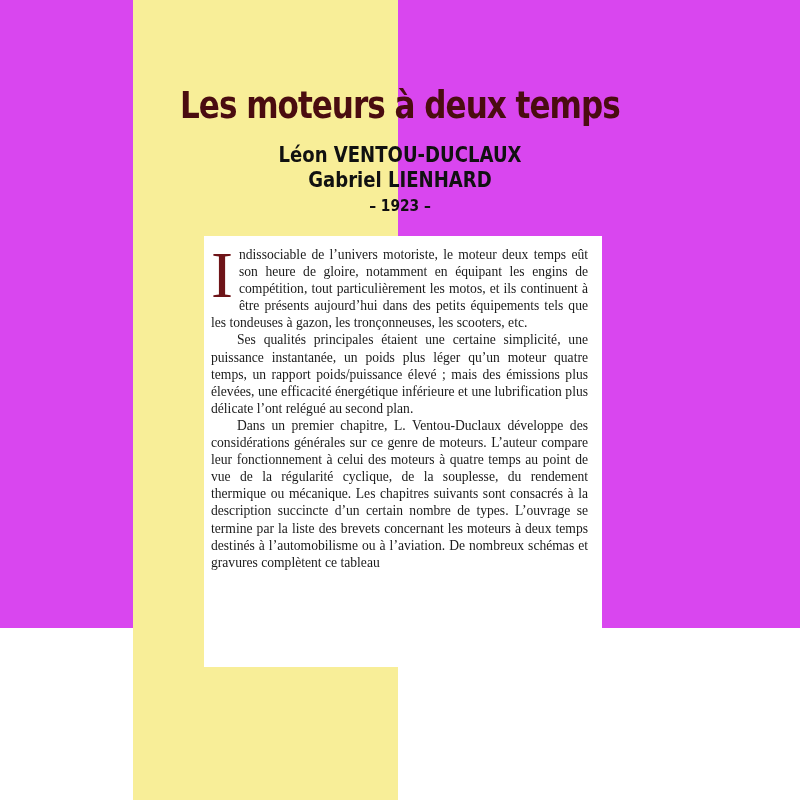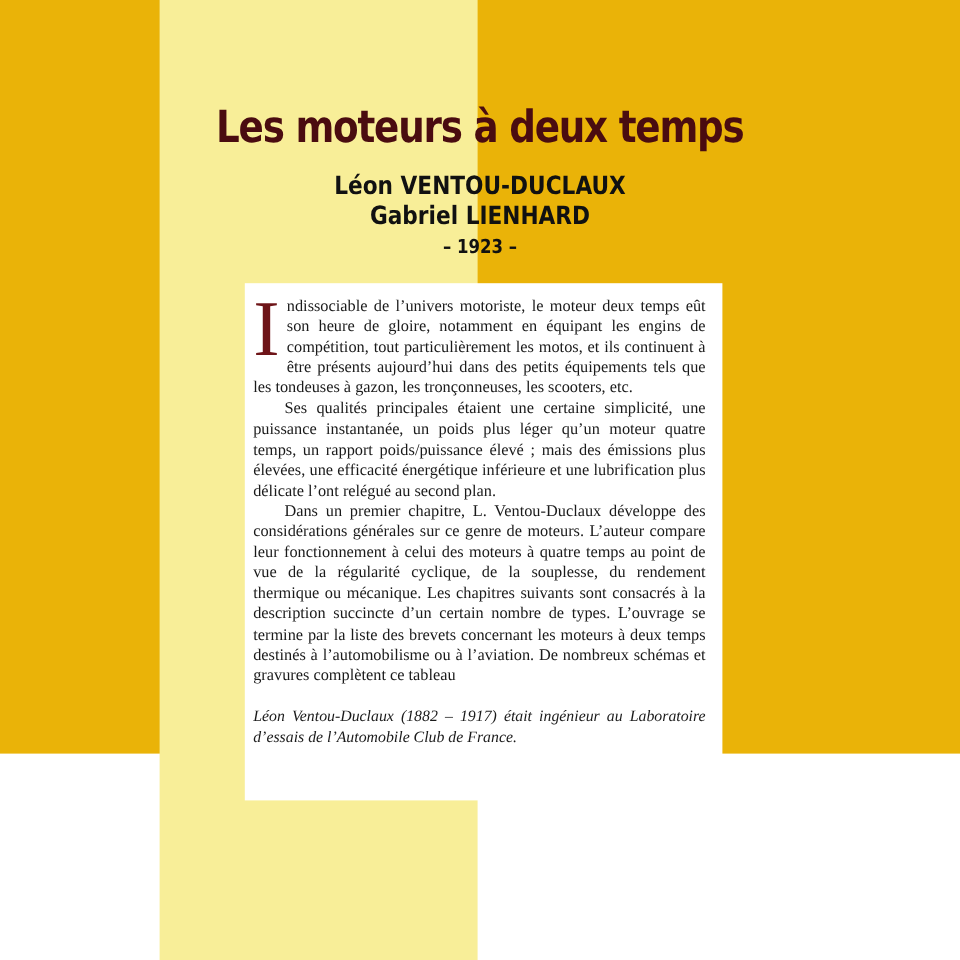--- a/index.html
+++ b/index.html
@@ -7,21 +7,21 @@
       padding: 0;
       width: 800px;
       height: 800px;
       background: #ffffff;
       overflow: hidden;
     }
     .page {
       position: relative;
       width: 800px;
       height: 628px;
-      background: #eab308;
+      background: #d946ef;
     }
     .yellow-band {
       position: absolute;
       left: 133px;
       top: 0;
       width: 265px;
       height: 800px;
       background: #f8ee98;
     }
     .title {
@@ -109,16 +109,15 @@
   <div class="authors author-2">Gabriel LIENHARD</div>
   <div class="authors year">– 1923 –</div>
 
   <div class="text-box">
     <div class="text-inner">
       <p>
         <span class="dropcap">I</span><span>ndissociable de l’univers motoriste, le moteur deux temps eût son heure de gloire, notamment en équipant les engins de compétition, tout particulièrement les motos, et ils continuent à être présents aujourd’hui dans des petits équipements tels que les tondeuses à gazon, les tronçonneuses, les scooters, etc.</span>
       </p>
       <p class="indent">Ses qualités principales étaient une certaine simplicité, une puissance instantanée, un poids plus léger qu’un moteur quatre temps, un rapport poids/puissance élevé ; mais des émissions plus élevées, une efficacité énergétique inférieure et une lubrification plus délicate l’ont relégué au second plan.</p>
       <p class="indent">Dans un premier chapitre, L. Ventou-Duclaux développe des considérations générales sur ce genre de moteurs. L’auteur compare leur fonctionnement à celui des moteurs à quatre temps au point de vue de la régularité cyclique, de la souplesse, du rendement thermique ou mécanique. Les chapitres suivants sont consacrés à la description succincte d’un certain nombre de types. L’ouvrage se termine par la liste des brevets concernant les moteurs à deux temps destinés à l’automobilisme ou à l’aviation. De nombreux schémas et gravures complètent ce tableau</p>
-      <p class="bio">Léon Ventou-Duclaux  (1882 – 1917) était ingénieur au Laboratoire d’essais de l’Automobile Club de France.</p>
     </div>
   </div>
 </div>
 
 </body></html>

